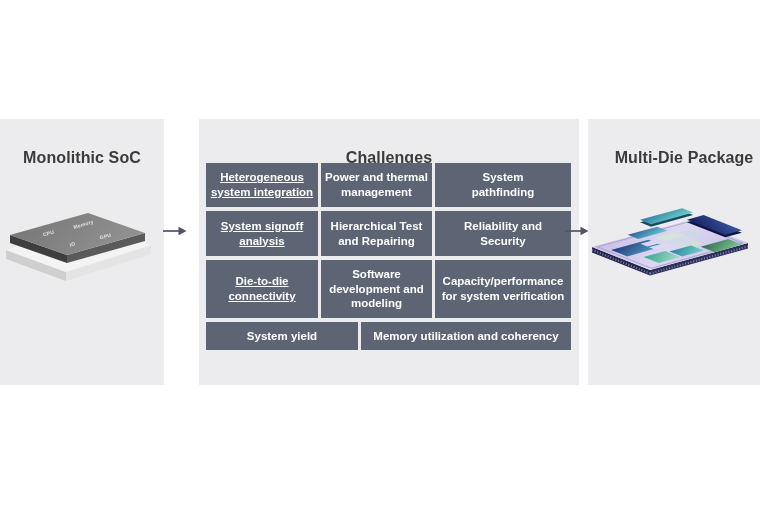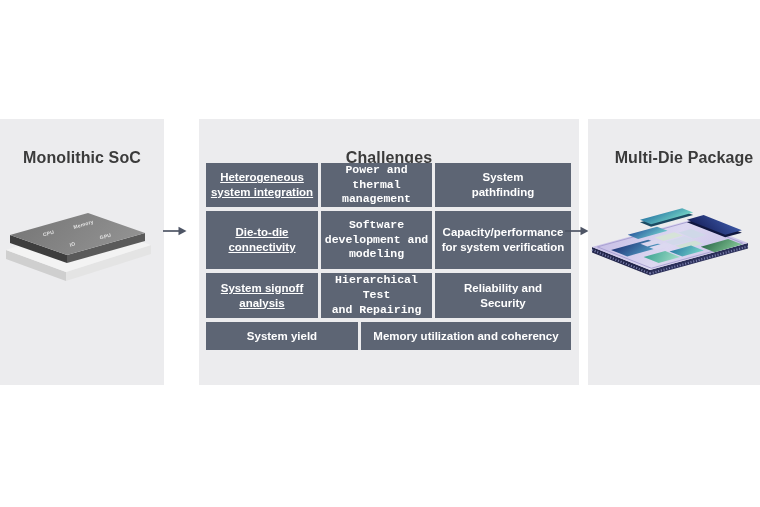--- a/index.html
+++ b/index.html
@@ -27,21 +27,21 @@
     position:absolute;left:7px;top:44px;width:366px;
     display:flex;flex-direction:column;gap:4px;
   }
   .grid-row{display:flex;gap:3px;}
   .cbox{
     background:var(--box);color:var(--box_text);
     display:flex;align-items:center;justify-content:center;
     text-align:center;font-size:11.5px;font-weight:bold;line-height:1.28;
     white-space:pre-line;box-sizing:border-box;padding:1px;
   }
-  .w1{width:112px;text-decoration:underline;}.w2{width:111px;font-family:Liberation Mono, monospace;}.w3{width:136px;}.w4{width:152px;}.w5{width:210px;}
+  .w1{width:112px;text-decoration:underline;}.w2{width:111px;}.w3{width:136px;}.w4{width:152px;}.w5{width:210px;}
   .h1{height:44px;}.h2{height:58px;}.h3{height:45px;}.h4{height:28px;}
   .arrow{position:absolute;top:225px;color:var(--arrow);}
   #arrow-left{left:163px;}
   #arrow-right{left:565px;}
   .chip-label{font-size:5px;font-weight:bold;fill:#e3e3e3;letter-spacing:.3px;}
 </style>
 </head>
 <body>
 
 <div id="canvas">
@@ -86,35 +86,35 @@
     <div id="challenge-grid">
       <div class="grid-row">
         <div class="cbox w1 h1">Heterogeneous
 system integration</div>
         <div class="cbox w2 h1">Power and thermal
 management</div>
         <div class="cbox w3 h1">System
 pathfinding</div>
       </div>
       <div class="grid-row">
+        <div class="cbox w1 h3">System signoff
+analysis</div>
+        <div class="cbox w2 h3">Hierarchical Test
+and Repairing</div>
+        <div class="cbox w3 h3">Reliability and
+Security</div>
+      </div>
+      <div class="grid-row">
         <div class="cbox w1 h2">Die-to-die
 connectivity</div>
         <div class="cbox w2 h2">Software
 development and
 modeling</div>
         <div class="cbox w3 h2">Capacity/performance
 for system verification</div>
-      </div>
-      <div class="grid-row">
-        <div class="cbox w1 h3">System signoff
-analysis</div>
-        <div class="cbox w2 h3">Hierarchical Test
-and Repairing</div>
-        <div class="cbox w3 h3">Reliability and
-Security</div>
       </div>
       <div class="grid-row">
         <div class="cbox w4 h4">System yield</div>
         <div class="cbox w5 h4">Memory utilization and coherency</div>
       </div>
     </div>
   </section>
 
   <svg class="arrow" id="arrow-right" width="24" height="12" viewBox="0 0 24 12">
     <line x1="0" y1="6" x2="16" y2="6" stroke="currentColor" stroke-width="1.7"></line>

